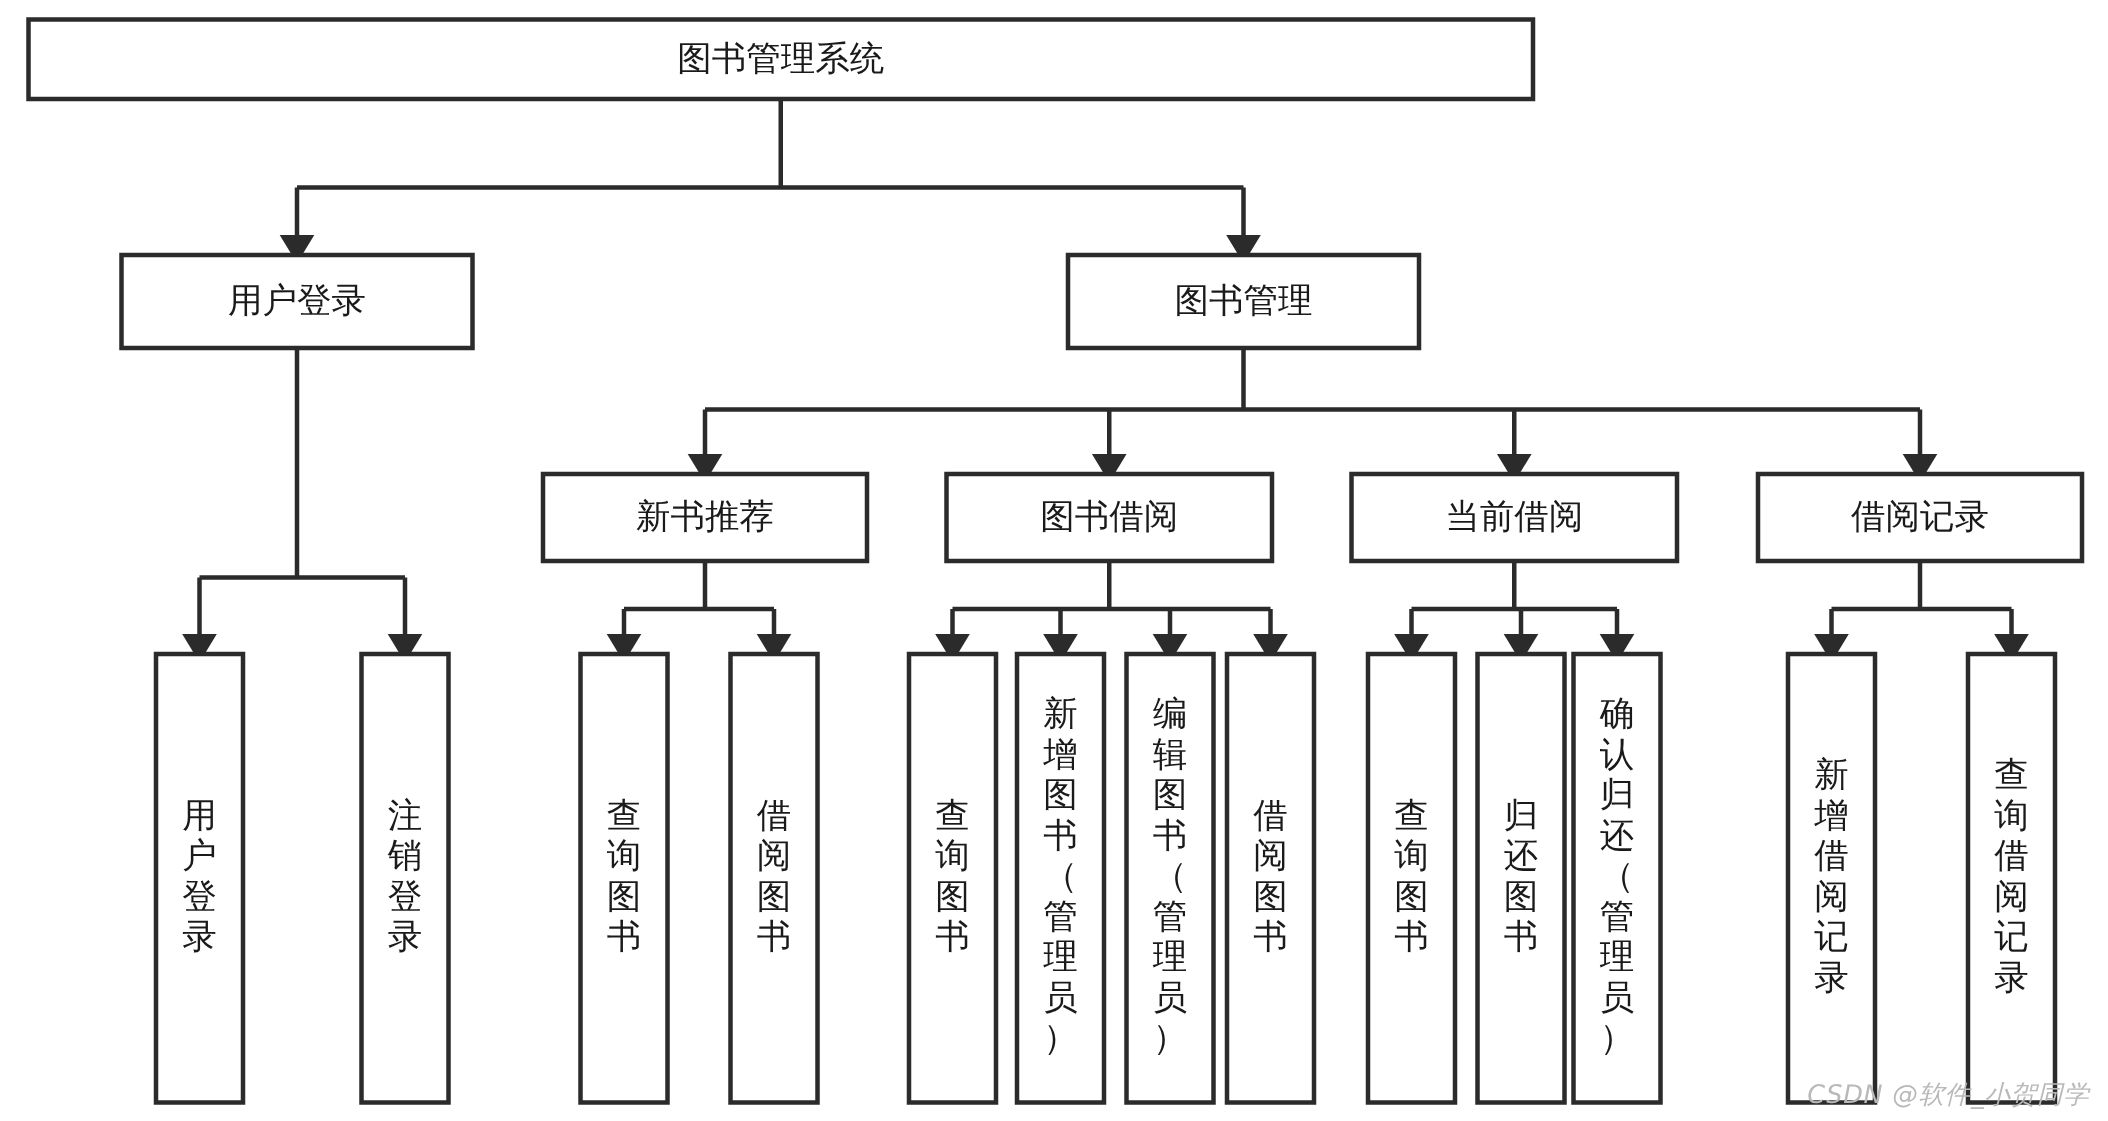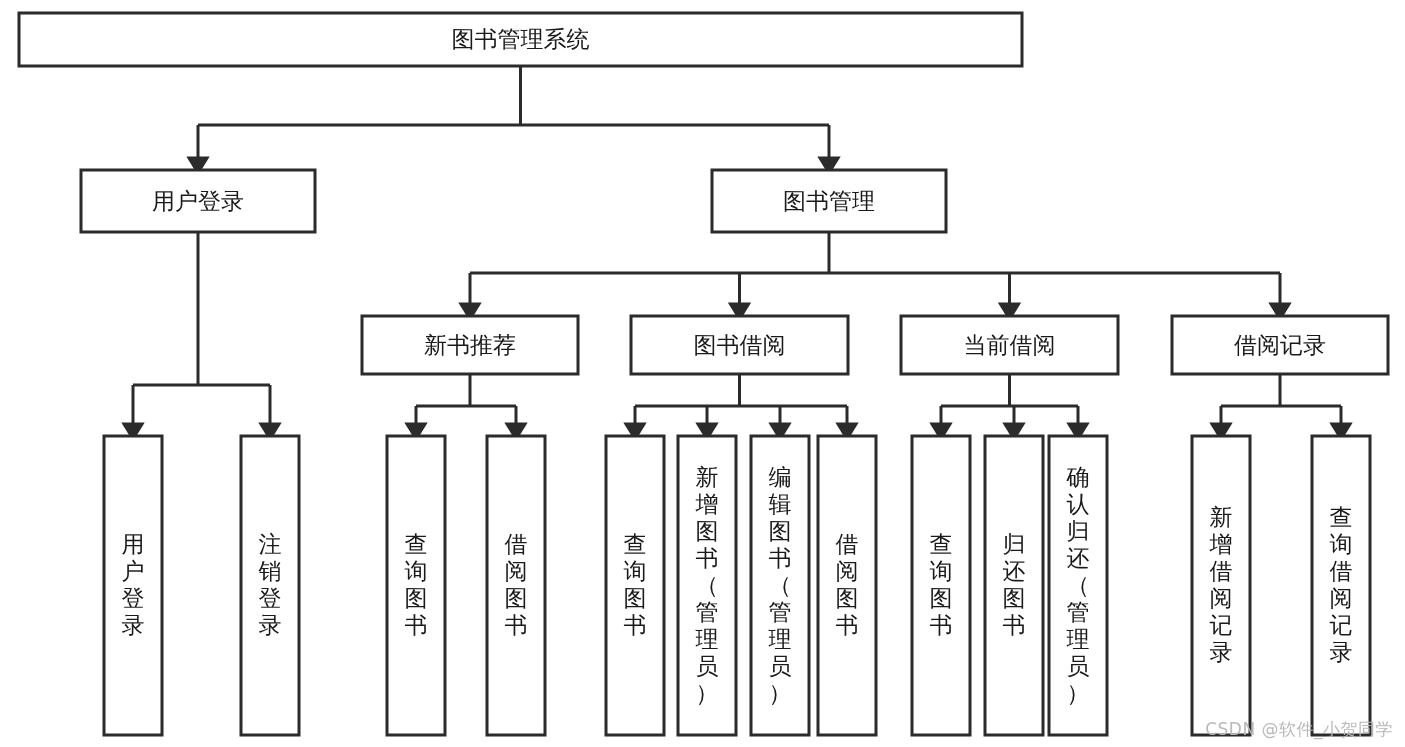--- a/index.html
+++ b/index.html
@@ -53,20 +53,21 @@
   }
   .watermark {
     position: absolute;
     right: 12px;
     bottom: 6px;
     font-family: "DejaVu Sans", "Liberation Sans", sans-serif;
     font-size: 17px;
     color: #b9b9b9;
     white-space: nowrap;
     letter-spacing: 0.5px;
+    font-style: italic;
   }
 </style>
 </head>
 <body>
 
 <div id="diagram-root">
   <svg id="flowchart" viewBox="0 0 1405 747">
     <defs>
       <marker id="arrowhead" markerWidth="9" markerHeight="9" refX="3.2" refY="4.5" orient="auto" markerUnits="strokeWidth">
         <path d="M0,0.6 L6.4,4.5 L0,8.4 z" fill="#2b2b2b"></path>

